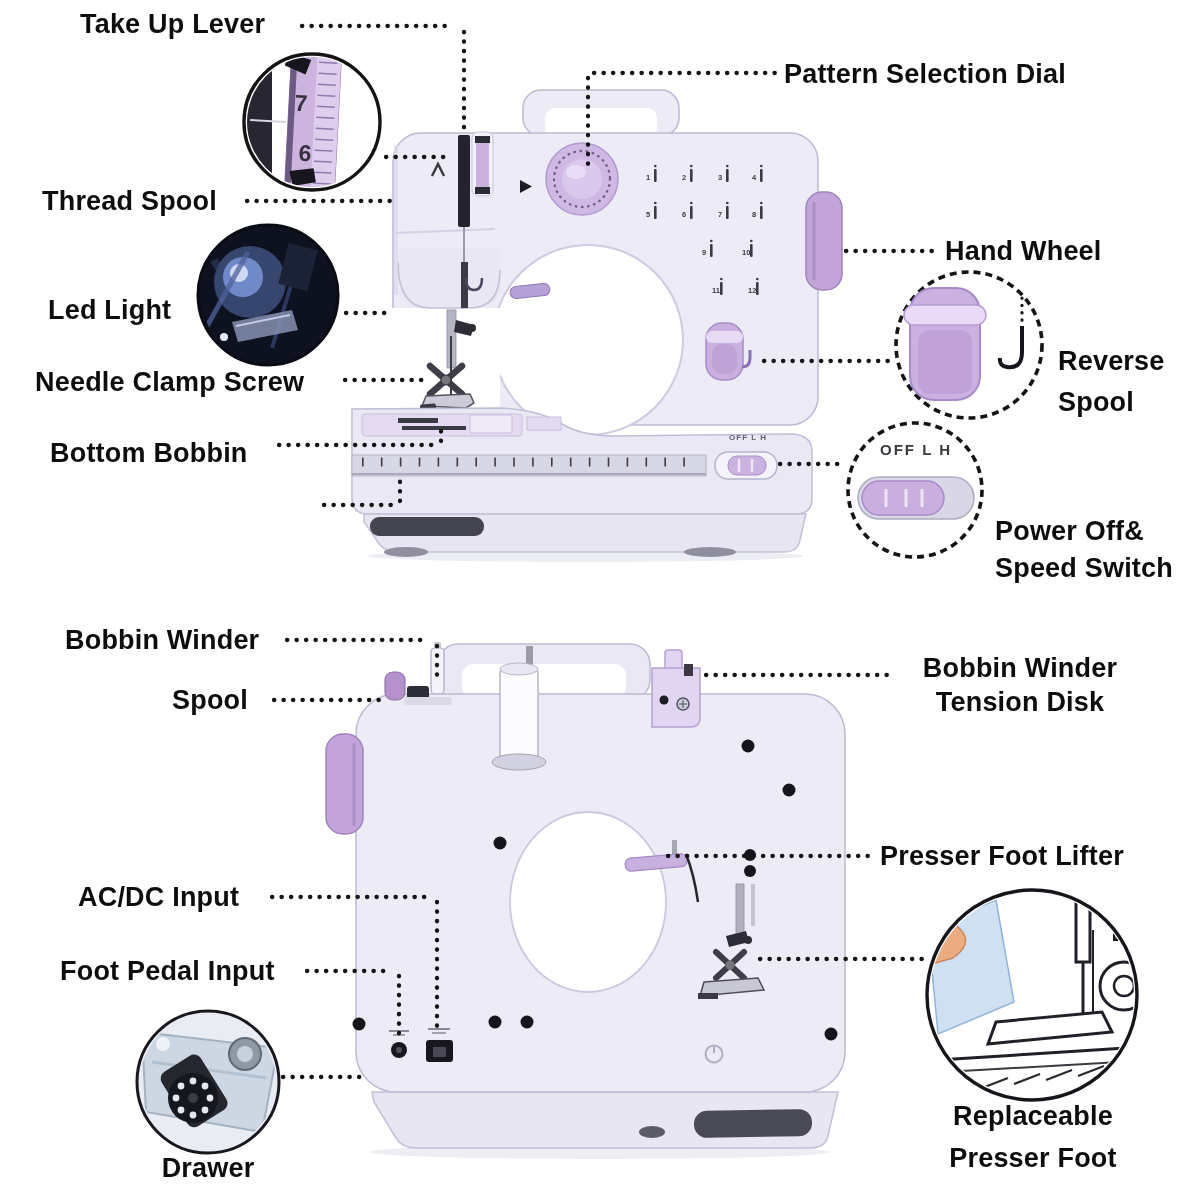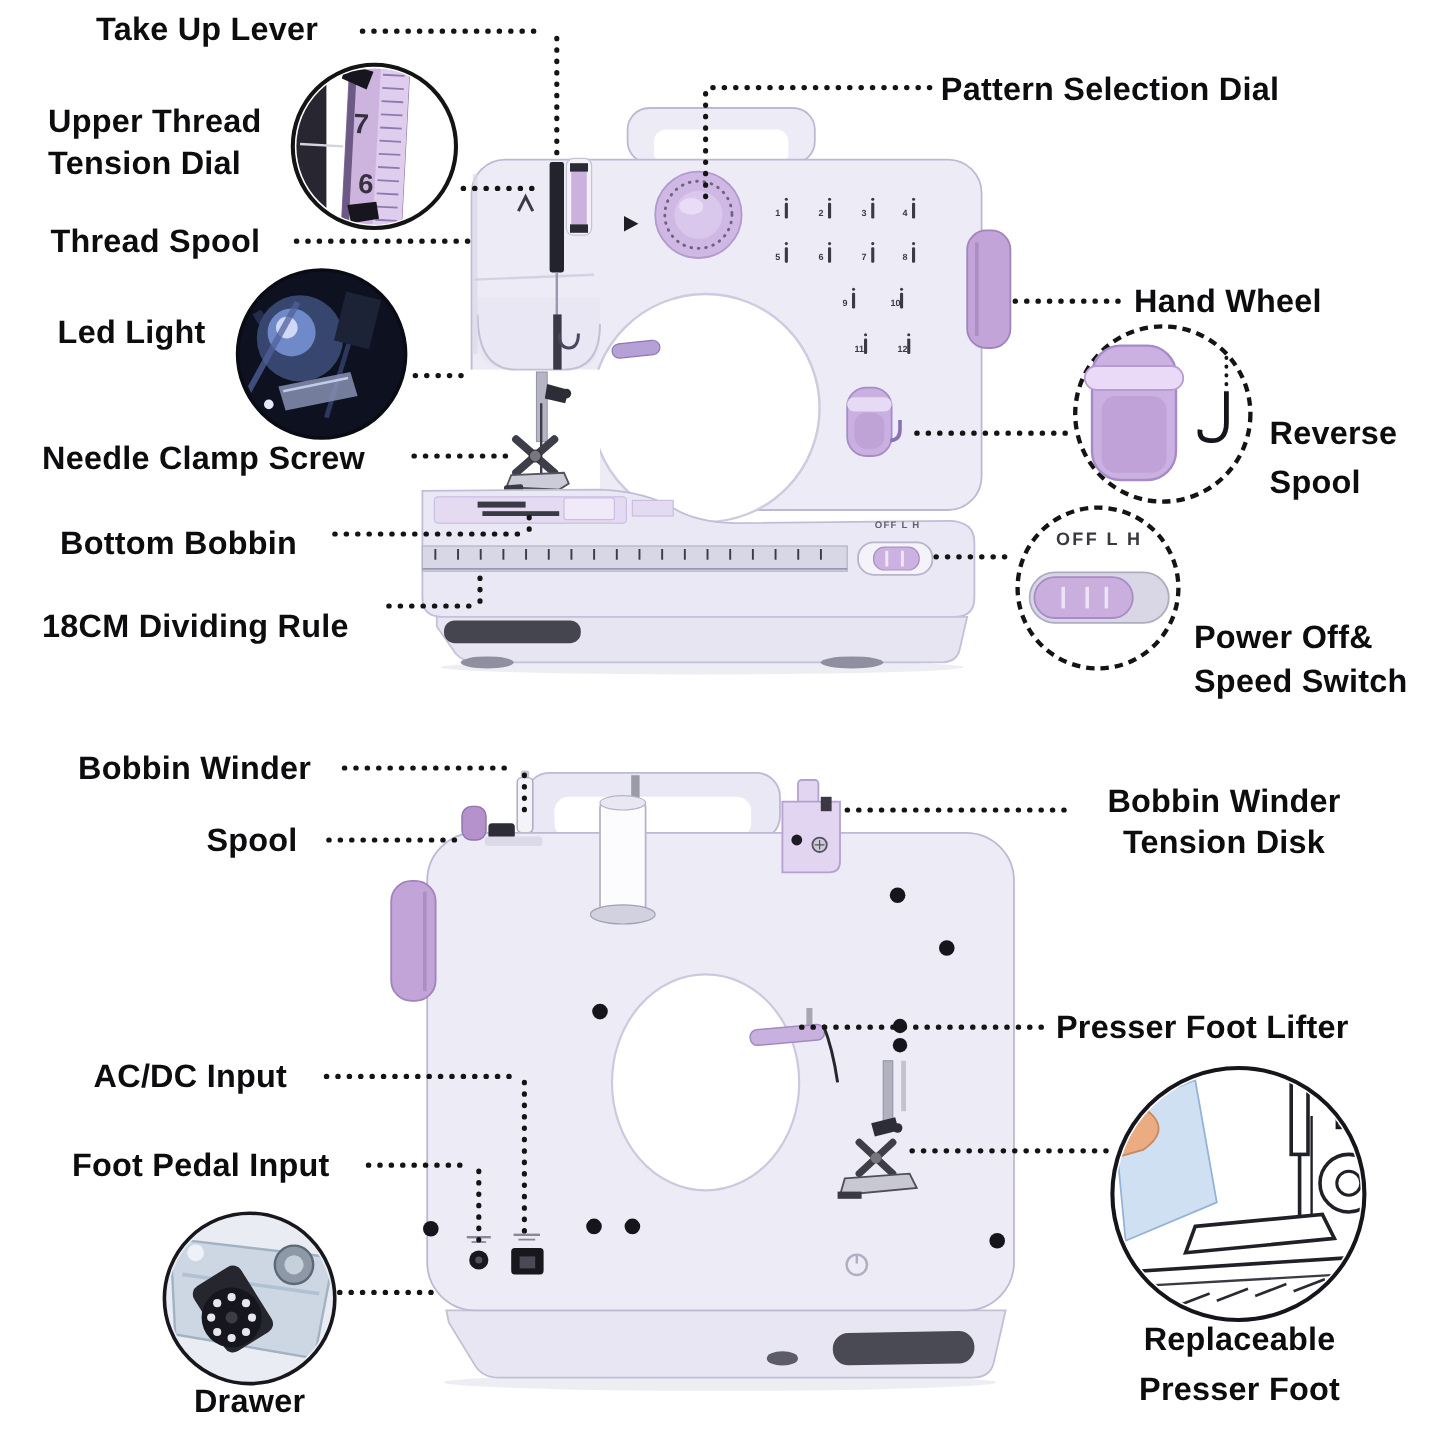--- a/index.html
+++ b/index.html
@@ -395,29 +395,24 @@
         <text x="712" y="293" class="stitch-num">11</text>
         <rect x="720" y="282" width="2.6" height="13" rx="1" fill="#3a3a44"></rect>
         <circle cx="721.3" cy="279" r="1.3" fill="#3a3a44"></circle>
         <text x="748" y="293" class="stitch-num">12</text>
         <rect x="756" y="282" width="2.6" height="13" rx="1" fill="#3a3a44"></rect>
         <circle cx="757.3" cy="279" r="1.3" fill="#3a3a44"></circle>
       </g>
 </svg>
 
 <div class="lbl" style="left:80px;top:8px;">Take Up Lever</div>
-<div class="lbl two" style="left:40px;top:84px;">
-  <div>Upper Thread</div>
-  <div>Tension Dial</div>
-</div>
 <div class="lbl" style="left:42px;top:185px;">Thread Spool</div>
-<div class="lbl" style="left:48px;top:261px;text-align:center;">Led Light</div>
+<div class="lbl" style="left:48px;top:294px;text-align:center;">Led Light</div>
 <div class="lbl" style="left:35px;top:366px;">Needle Clamp Screw</div>
 <div class="lbl" style="left:50px;top:437px;">Bottom Bobbin</div>
-<div class="lbl" style="left:35px;top:506px;">18CM Dividing Rule</div>
 <div class="lbl" style="left:784px;top:58px;">Pattern Selection Dial</div>
 <div class="lbl" style="left:945px;top:235px;">Hand Wheel</div>
 <div class="lbl two" style="left:1058px;top:341px;line-height:41px;">
   <div>Reverse</div>
   <div>Spool</div>
 </div>
 <div class="lbl two" style="left:995px;top:477px;line-height:37px;margin-top:36px;">
   <div>Power Off&amp;</div>
   <div>Speed Switch</div>
 </div>

